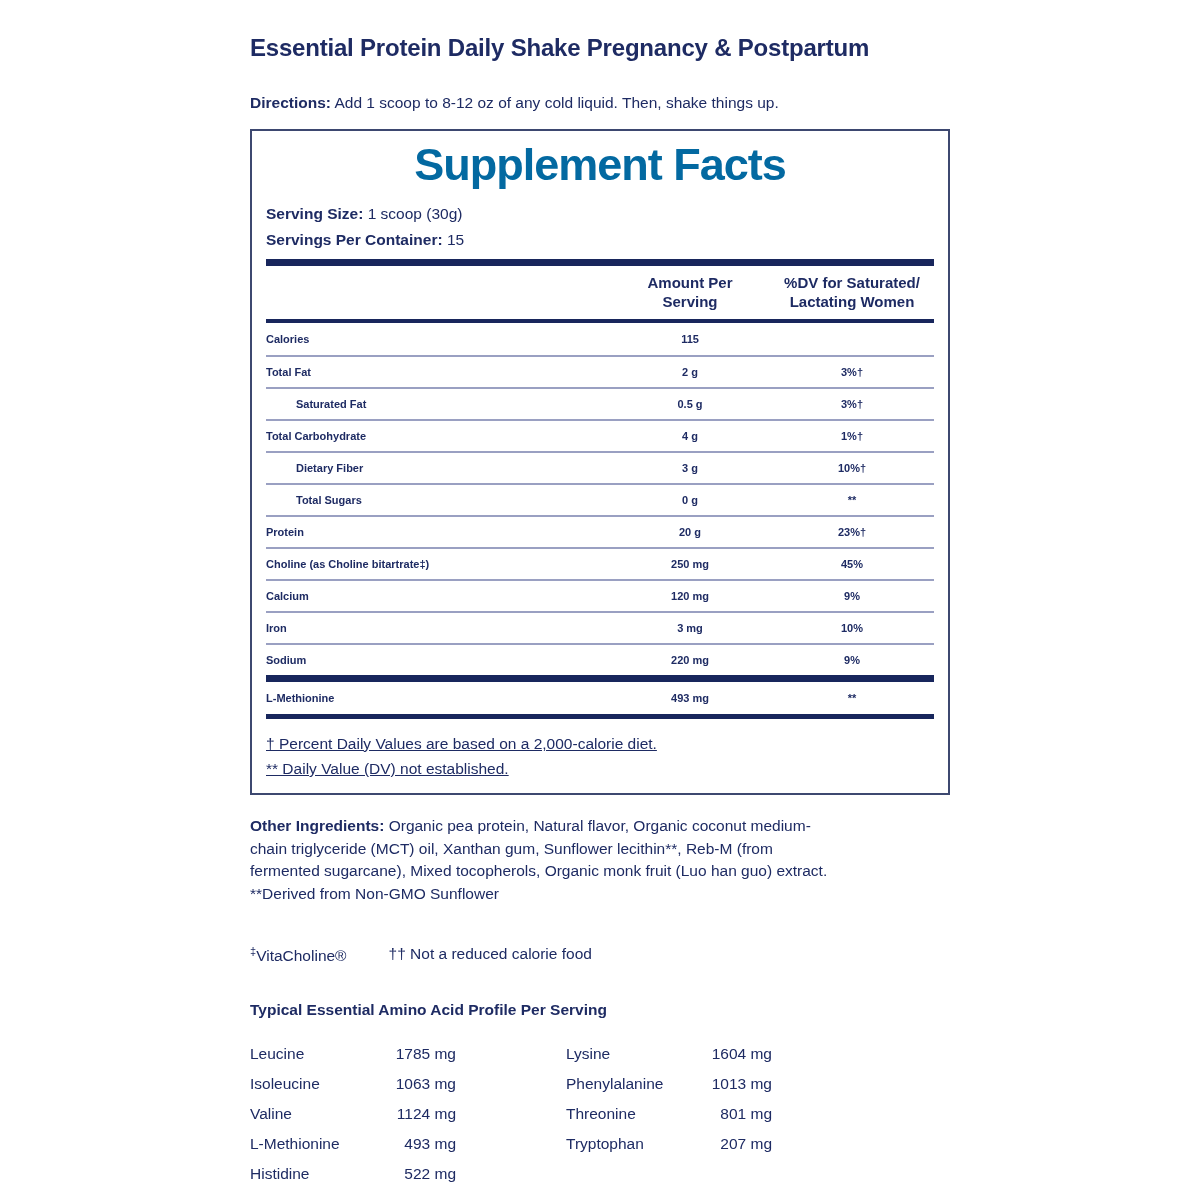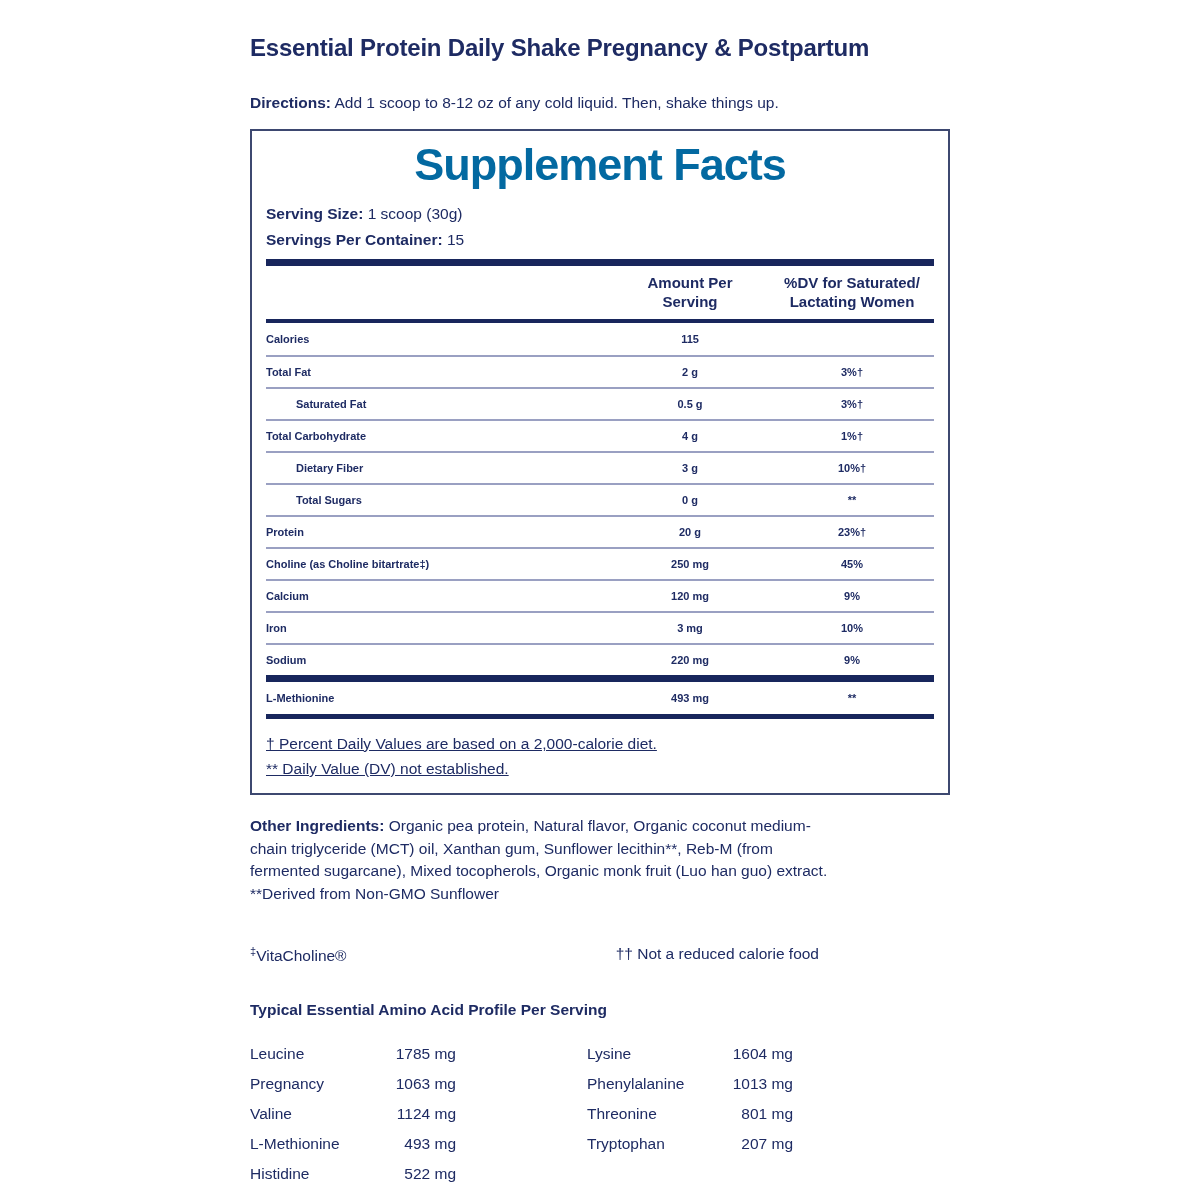--- a/index.html
+++ b/index.html
@@ -88,36 +88,35 @@
     width: 680px;
     font-size: 15.5px;
     line-height: 22.5px;
   }
   .other-ing .lbl { font-weight: 700; }
 
   .marker-line {
     margin-top: 40px;
     font-size: 15.5px;
     display: flex;
-    justify-content: space-between;
+    gap: 42px;
   }
   .marker-line .sup {
     font-size: 11px;
     vertical-align: super;
   }
 
   .amino-heading {
     margin-top: 36px;
     font-size: 15.5px;
     font-weight: 700;
   }
   .amino-grid {
     margin-top: 26px;
     display: flex;
-    gap: 21px;
   }
   .amino-col { width: 206px; }
   .amino-col.right { margin-left: 110px; }
   .amino-row {
     display: flex;
     justify-content: space-between;
     height: 30px;
     font-size: 15.5px;
     align-items: flex-start;
   }
@@ -248,21 +247,21 @@
 
   <div class="amino-heading">Typical Essential Amino Acid Profile Per Serving</div>
 
   <div class="amino-grid">
     <div class="amino-col">
       <div class="amino-row">
         <span class="nm">Leucine</span>
         <span class="val">1785 mg</span>
       </div>
       <div class="amino-row">
-        <span class="nm">Pregnancy</span>
+        <span class="nm">Isoleucine</span>
         <span class="val">1063 mg</span>
       </div>
       <div class="amino-row">
         <span class="nm">Valine</span>
         <span class="val">1124 mg</span>
       </div>
       <div class="amino-row">
         <span class="nm">L-Methionine</span>
         <span class="val">493 mg</span>
       </div>

